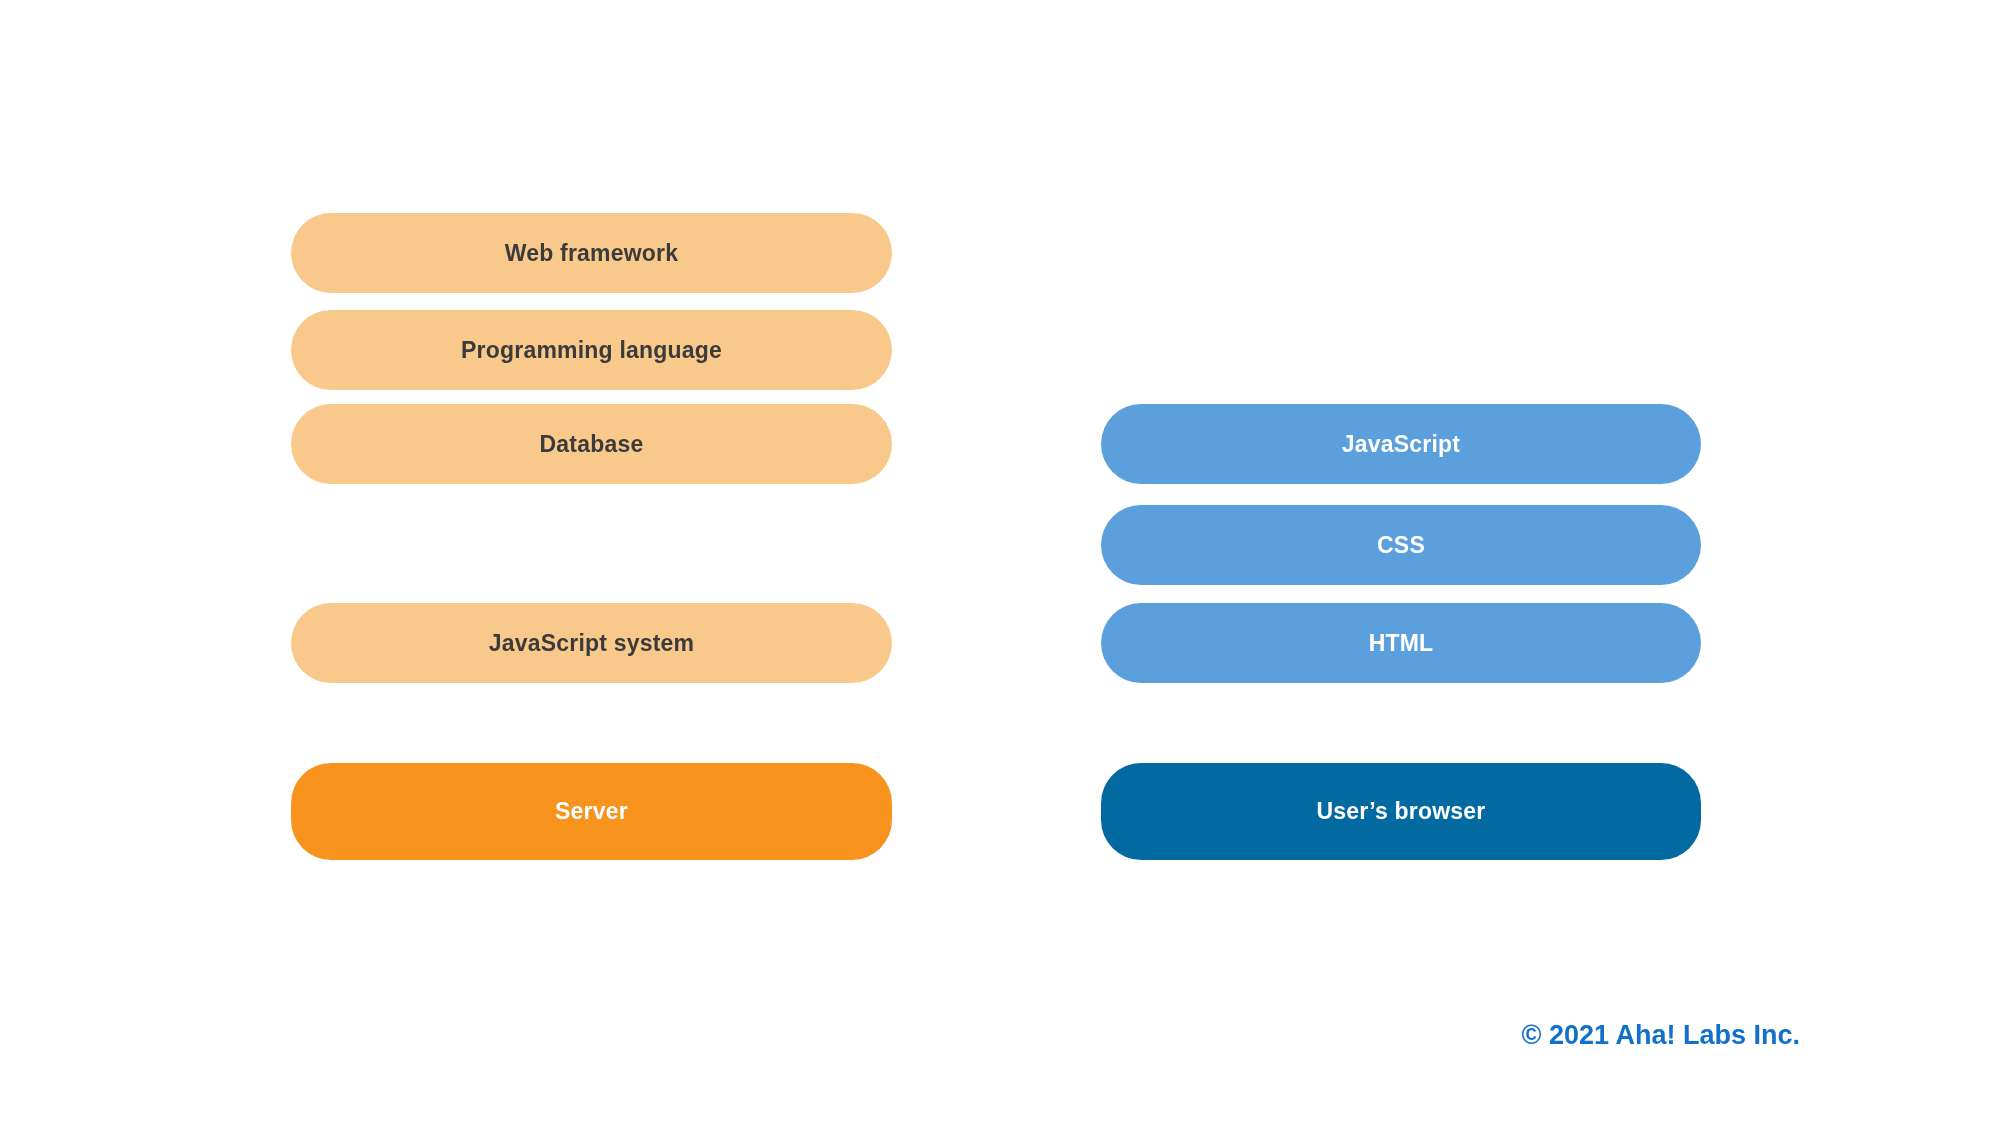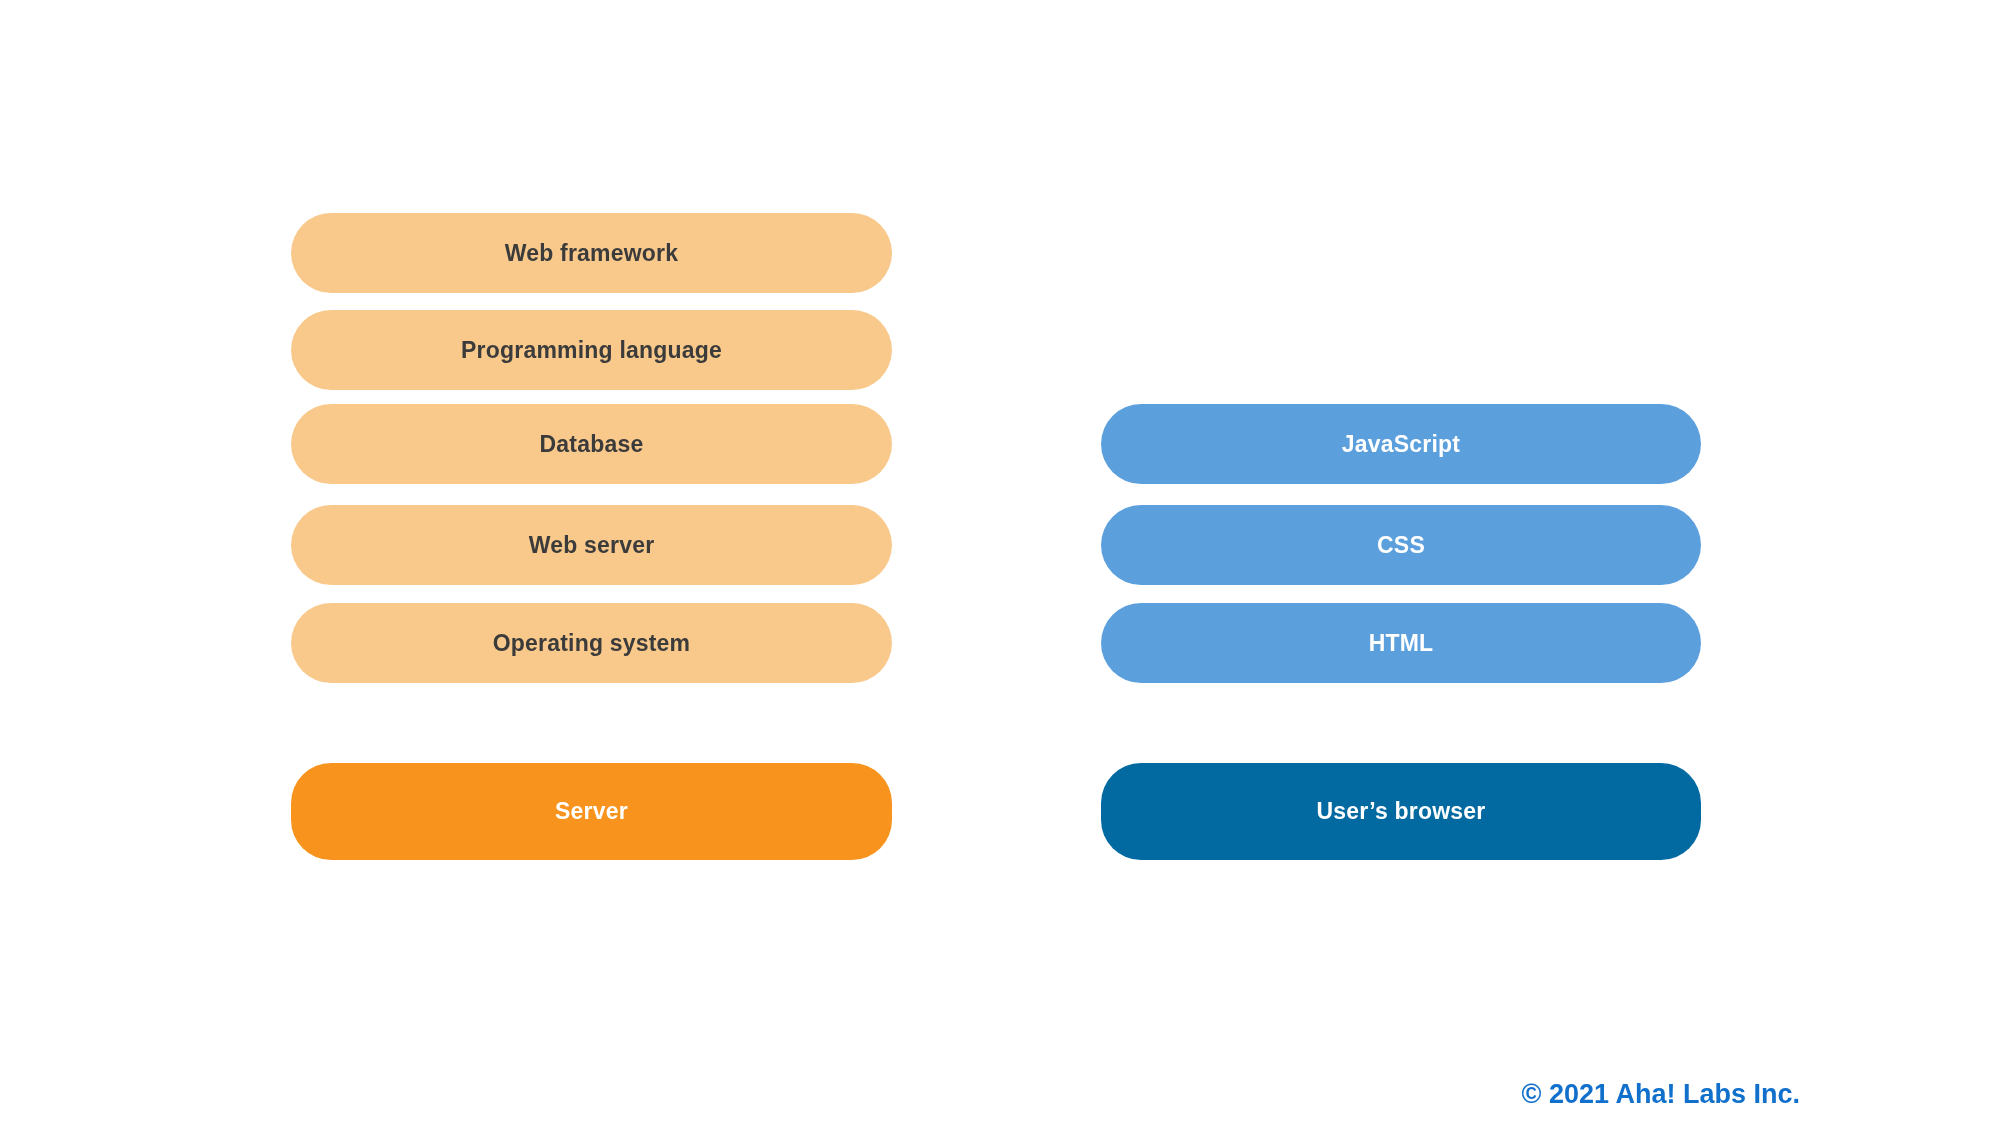--- a/index.html
+++ b/index.html
@@ -38,37 +38,36 @@
   .col-label {
     position: absolute;
     top: 884px;
     text-align: center;
     font-size: 38px;
     font-weight: normal;
     color: #3C3C3C;
   }
   .copyright {
     position: absolute;
-    top: 1079px;
+    top: 1020px;
     right: 200px;
     font-size: 27px;
     font-weight: bold;
     color: #1170CB;
   }
 </style>
 </head>
 <body>
 
 <div class="canvas">
 
   <div class="pill col-left row1 stack-orange">Web framework</div>
   <div class="pill col-left row2 stack-orange">Programming language</div>
   <div class="pill col-left row3 stack-orange">Database</div>
-  <div class="pill col-left row4 stack-orange">Web server</div>
-  <div class="pill col-left row5 stack-orange">Operating system</div>
+  <div class="pill col-left row5 stack-orange">JavaScript system</div>
   <div class="pill col-left base-row base-orange">Server</div>
 
   <div class="pill col-right row3 stack-blue">JavaScript</div>
   <div class="pill col-right row4 stack-blue">CSS</div>
   <div class="pill col-right row5 stack-blue">HTML</div>
   <div class="pill col-right base-row base-blue">User’s browser</div>
 
   <div class="copyright">© 2021 Aha! Labs Inc.</div>
 
 </div>

